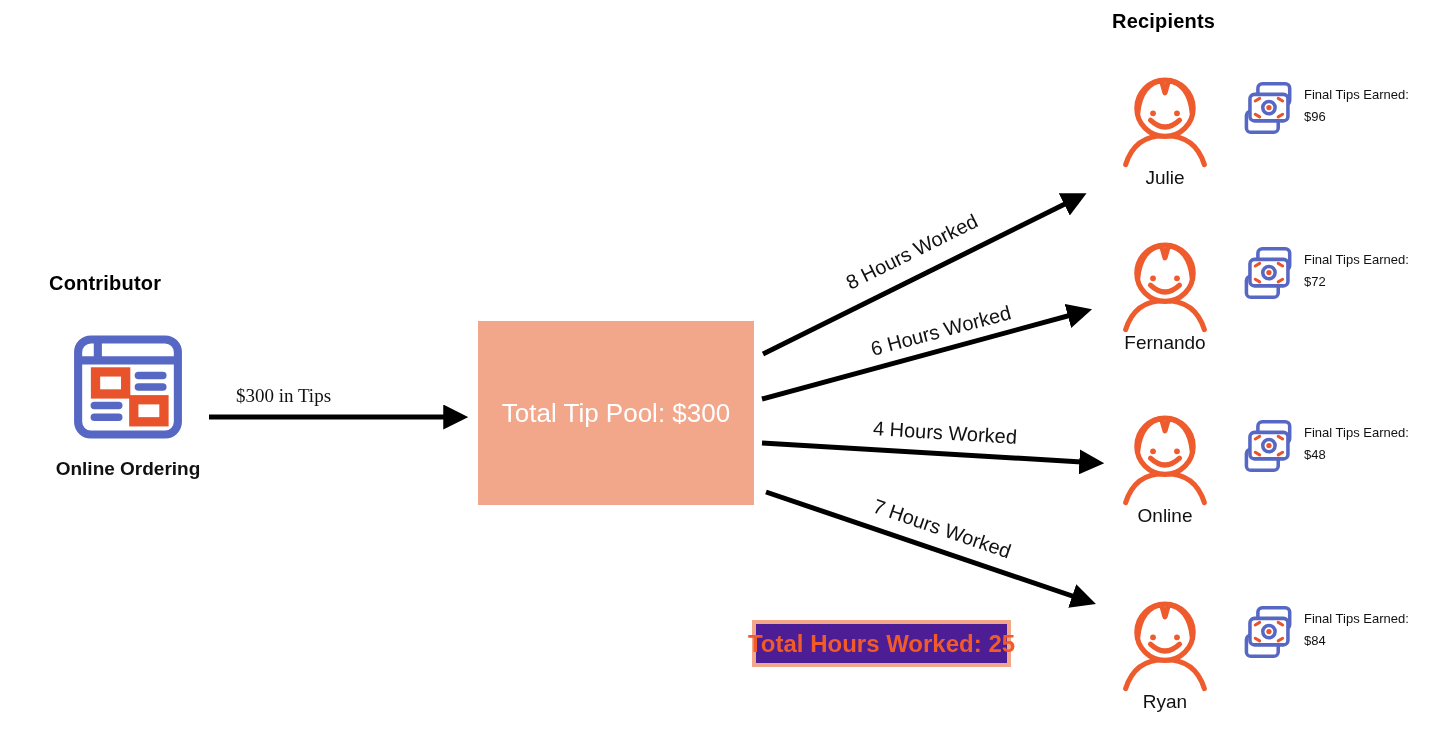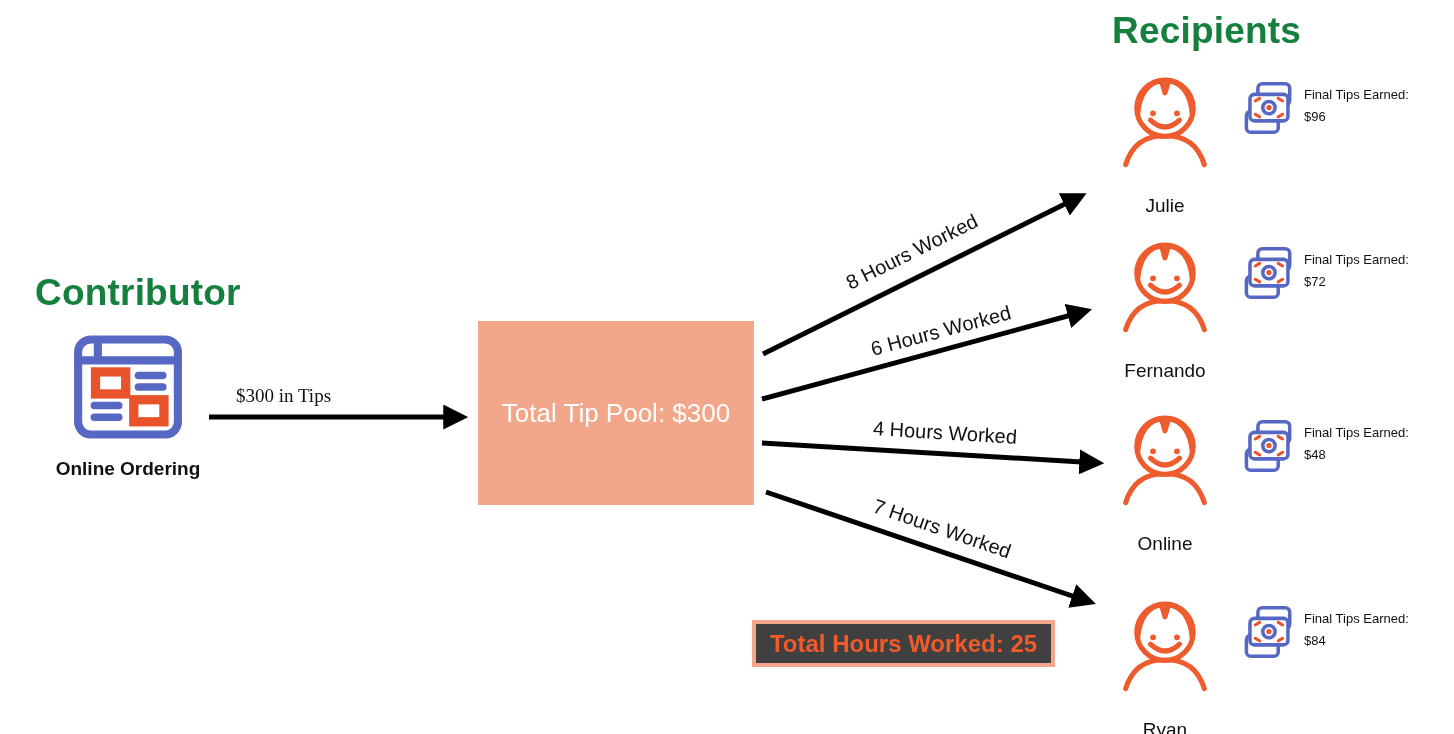--- a/index.html
+++ b/index.html
@@ -16,27 +16,27 @@
 
   .arrows-svg {
     position: absolute;
     left: 0; top: 0;
     width: 1454px; height: 734px;
     pointer-events: none;
   }
 
   .heading {
     position: absolute;
-    font-size: 37px;
+    font-size: 20px;
     font-weight: 600;
     letter-spacing: 0.2px;
-    color: #15803d;
-    white-space: nowrap;
-  }
-  .contributor-heading { left: 35px; top: 272px; }
+    color: #000000;
+    white-space: nowrap;
+  }
+  .contributor-heading { left: 49px; top: 272px; }
   .recipients-heading  { left: 1112px; top: 10px; }
 
   .browser-icon {
     position: absolute;
     left: 70px; top: 328px;
     width: 116px; height: 118px;
   }
 
   .source-label {
     position: absolute;
@@ -103,41 +103,40 @@
     width: 86px; height: 94px;
   }
   .person-name {
     position: absolute;
     left: 43px; top: 93px;
     transform: translateX(-50%);
     font-size: 19px;
     font-weight: 500;
     white-space: nowrap;
     text-align: center;
-    margin-top: 28px;
   }
   .money {
     position: absolute;
     left: 120px; top: 5px;
     width: 53px; height: 59px;
   }
   .tips {
     position: absolute;
     left: 182px; top: 10px;
     font-size: 13px;
     font-weight: 400;
     line-height: 22px;
     white-space: nowrap;
   }
 
   .total-hours-box {
     position: absolute;
     left: 752px; top: 620px;
-    width: 303px; height: 47px;
-    background: #404040;
+    width: 259px; height: 47px;
+    background: #4c1d95;
     border: 4px solid #F2A78A;
     display: flex;
     align-items: center;
     justify-content: center;
   }
   .total-hours-box span {
     color: #F15A29;
     font-size: 24px;
     font-weight: 700;
     white-space: nowrap;

